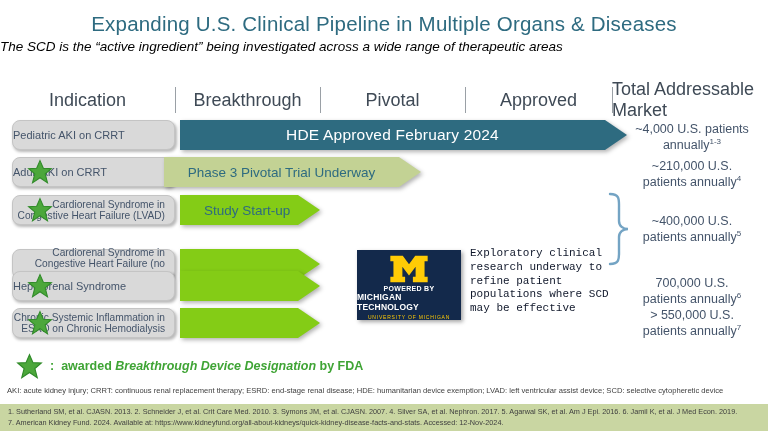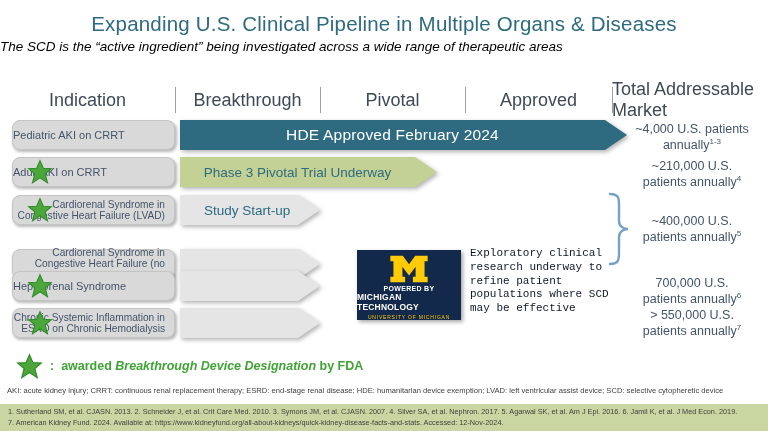--- a/index.html
+++ b/index.html
@@ -40,25 +40,25 @@
   .ind-label.two-line { font-size:10.2px; }
   .star { position:absolute; left:14px; top:50%; transform:translateY(-50%);
     width:26px; height:26px; }
   .bar-wrap { position:absolute; top:0; height:30px;
     filter:drop-shadow(2px 2.5px 2px rgba(0,0,0,.3)); }
   .bar { width:100%; height:100%; display:flex; align-items:center;
     clip-path:polygon(0 0, calc(100% - 22px) 0, 100% 50%, calc(100% - 22px) 100%, 0 100%); }
   .bar-approved-w { left:180px; width:447px; }
   .bar-approved { background:#2E6B80; justify-content:center; padding-right:22px; }
   .bar-approved span { color:#ffffff; font-size:15.5px; letter-spacing:.2px; }
-  .bar-pivotal-w { left:180px; width:257px; }
+  .bar-pivotal-w { left:164px; width:257px; }
   .bar-pivotal { background:#C3D294; justify-content:center; padding-right:22px; }
   .bar-pivotal span { color:#2E6B80; font-size:13.5px; }
   .bar-feas-w { left:180px; width:140px; }
-  .bar-feas { background:#e5e5e5; padding-left:24px; }
+  .bar-feas { background:#84cc16; padding-left:24px; }
   .bar-feas span { color:#2E6B80; font-size:13.5px; }
 
   
   .market { left:622px; width:140px; text-align:center; font-size:12.5px;
     color:#44546A; line-height:1.2; }
   .market sup { font-size:8px; }
   .brace { left:606px; top:191px; width:26px; height:76px; }
 
   
   .mich { left:357px; top:250px; width:104px; height:70px; background:#13294B;

